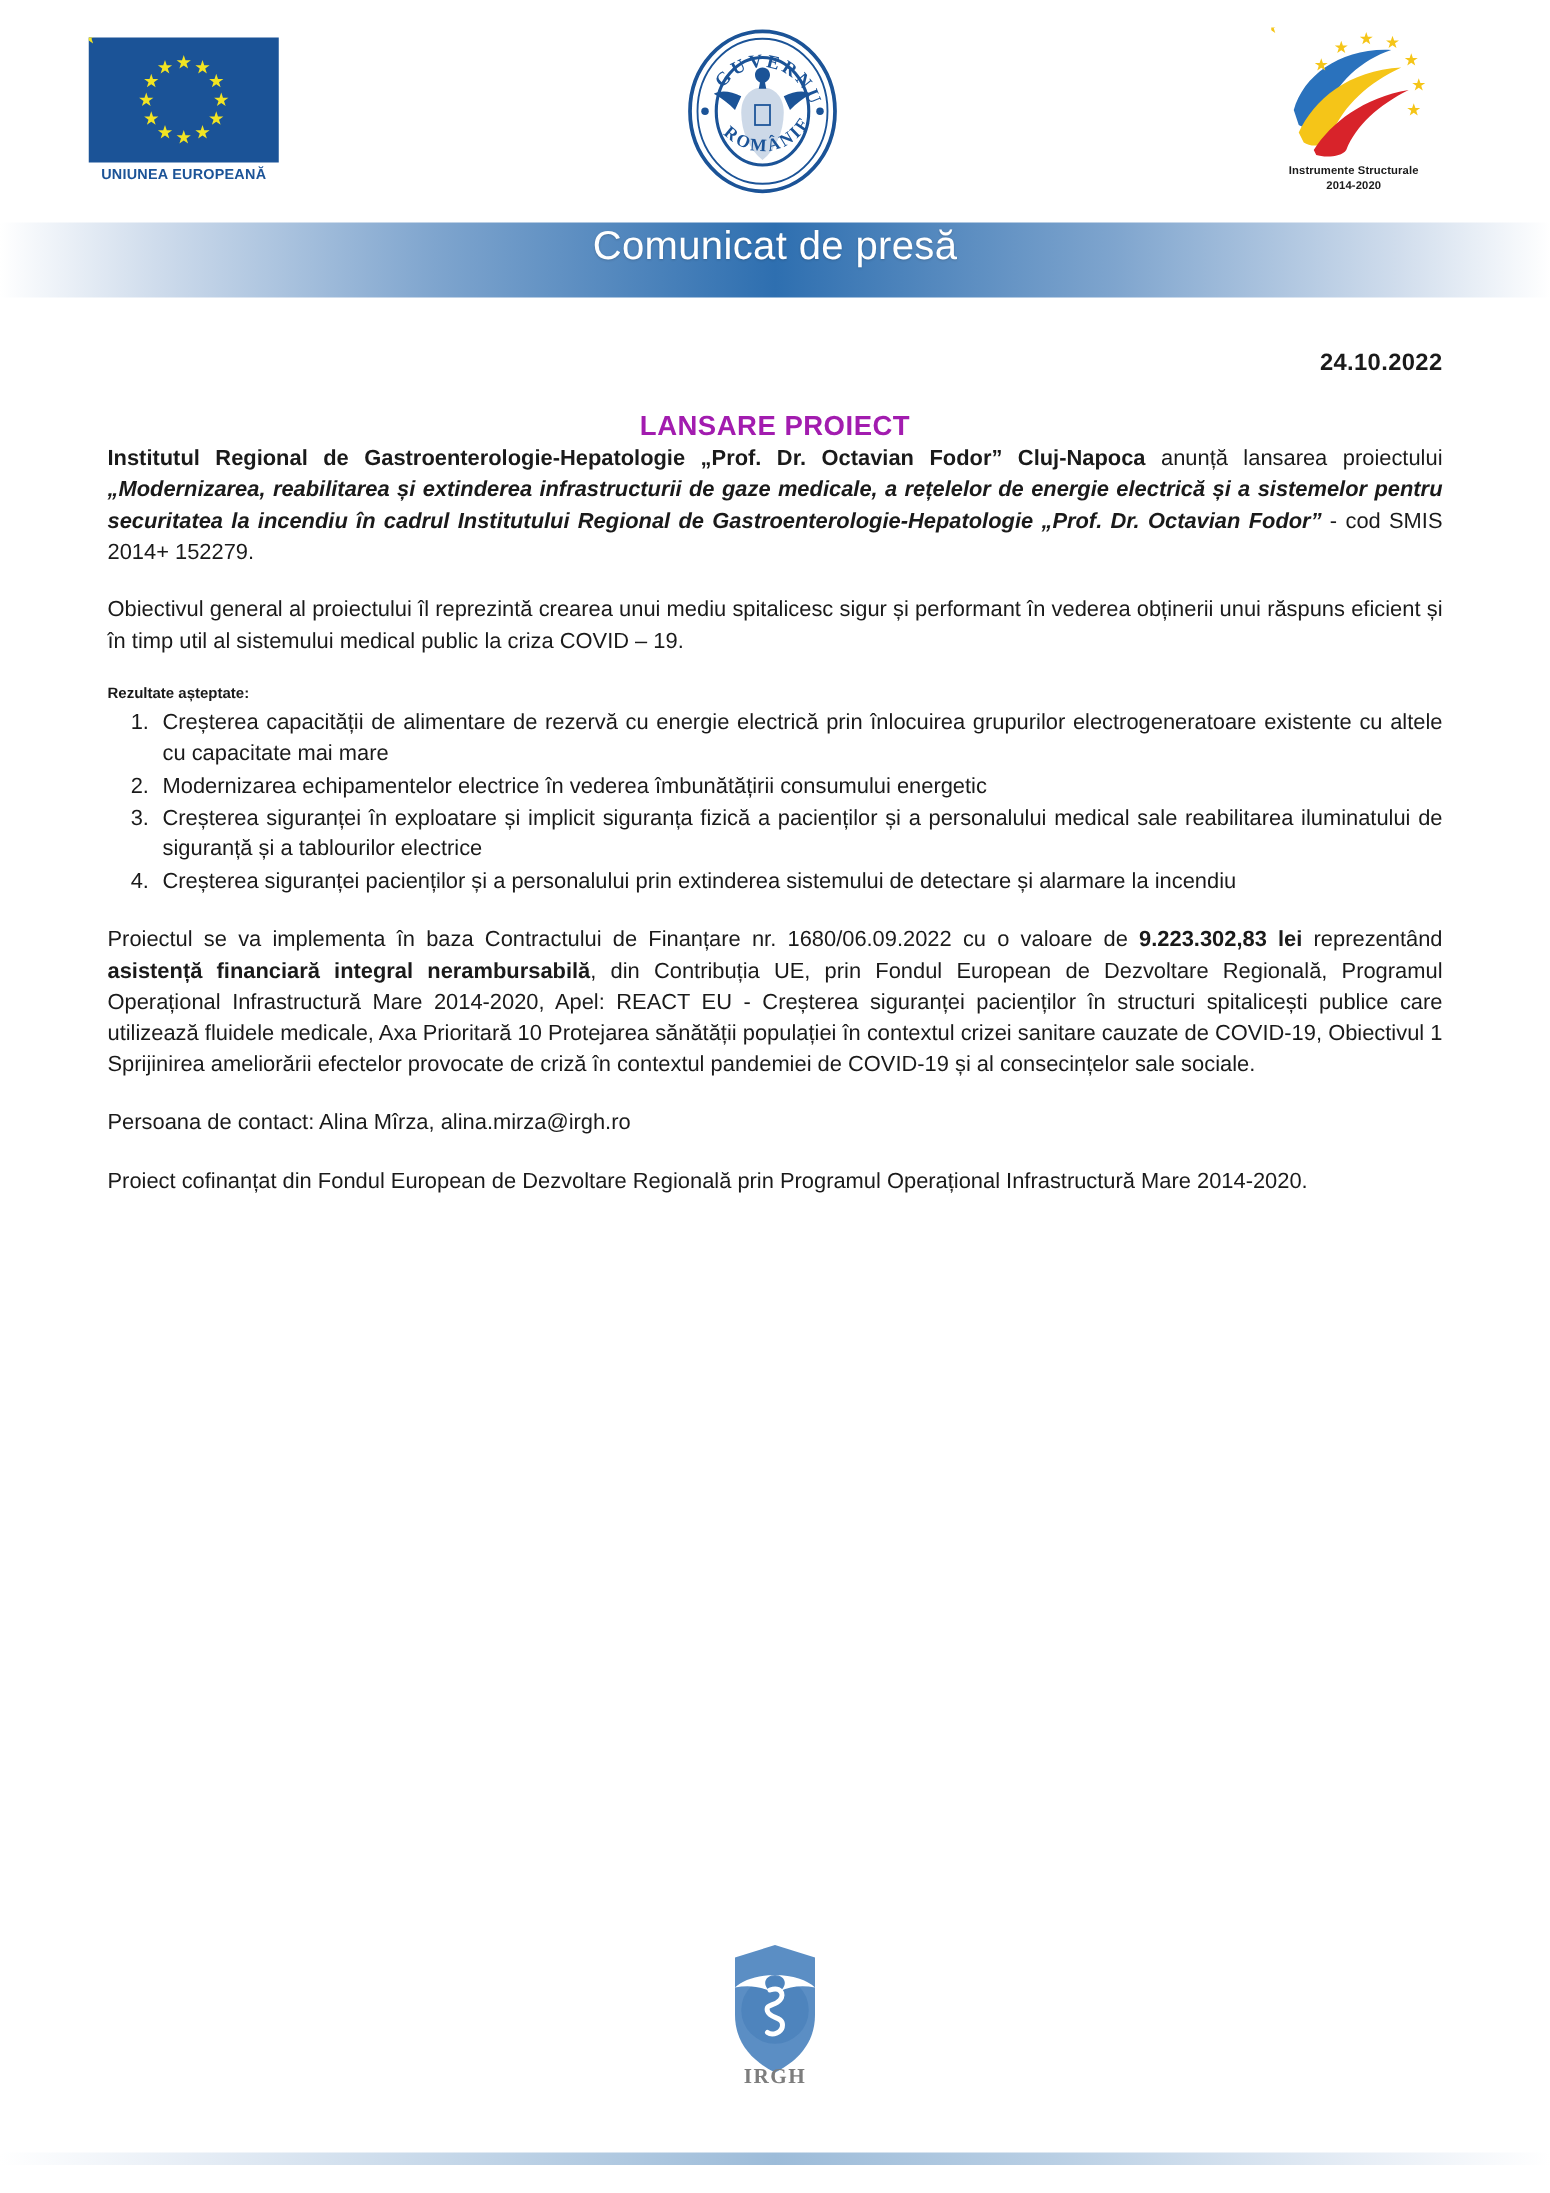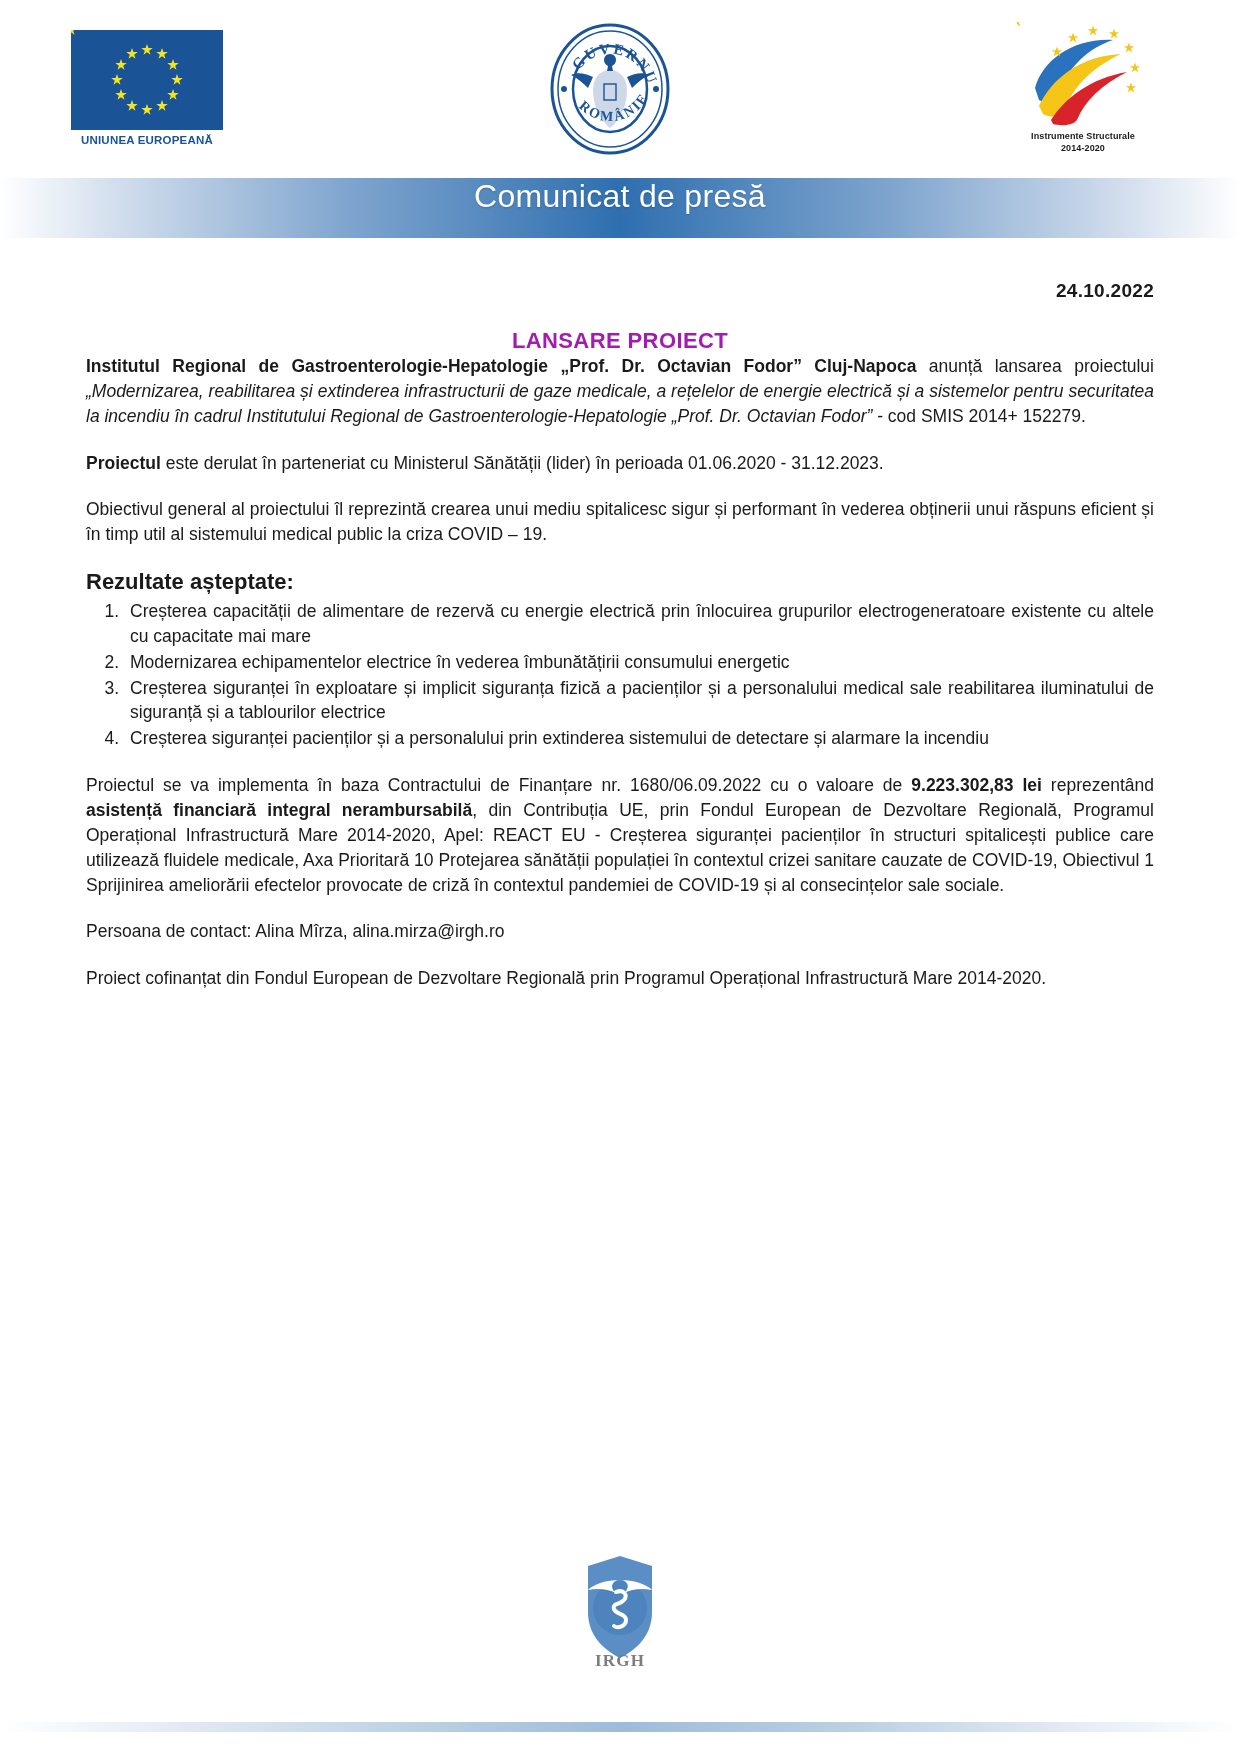--- a/index.html
+++ b/index.html
@@ -98,24 +98,24 @@
   }
 
   p.para {
     font-size: 17.5px;
     line-height: 1.42;
     text-align: justify;
     margin: 0 0 22px 0;
   }
   .first-para { margin-top: 36px; }
   .b { font-weight: bold; }
-  .bi { font-weight: normal; font-style: italic; }
+  .bi { font-weight: bold; font-style: italic; }
 
   .section-heading {
-    font-size: 22px;
+    font-size: 12px;
     font-weight: bold;
     margin: 0 0 4px 0;
   }
   ol.results {
     margin: 0 0 22px 0;
     padding-left: 38px;
     font-size: 17.5px;
     line-height: 1.42;
   }
   ol.results li {
@@ -231,21 +231,20 @@
 </div>
 
 <div class="content">
 
   <div class="doc-date">24.10.2022</div>
 
   <div class="doc-headline">LANSARE PROIECT</div>
 
   <p class="para first-para"><span class="b">Institutul Regional de Gastroenterologie-Hepatologie „Prof. Dr. Octavian Fodor” Cluj-Napoca</span><span> anunță lansarea proiectului </span><span class="bi">„Modernizarea, reabilitarea și extinderea infrastructurii de gaze medicale, a rețelelor de energie electrică și a sistemelor pentru securitatea la incendiu în cadrul Institutului Regional de Gastroenterologie-Hepatologie „Prof. Dr. Octavian Fodor”</span><span> - cod SMIS 2014+ 152279.</span></p>
 
-  <p class="para"><span class="b">Proiectul</span><span> este derulat în parteneriat cu Ministerul Sănătății (lider) în perioada 01.06.2020 - 31.12.2023.</span></p>
 
   <p class="para">Obiectivul general al proiectului îl reprezintă crearea unui mediu spitalicesc sigur și performant în vederea obținerii unui răspuns eficient și în timp util al sistemului medical public la criza COVID – 19.</p>
 
   <div class="section-heading">Rezultate așteptate:</div>
   <ol class="results">
     <li>Creșterea capacității de alimentare de rezervă cu energie electrică prin înlocuirea grupurilor electrogeneratoare existente cu altele cu capacitate mai mare</li>
     <li>Modernizarea echipamentelor electrice în vederea îmbunătățirii consumului energetic</li>
     <li>Creșterea siguranței în exploatare și implicit siguranța fizică a pacienților și a personalului medical sale reabilitarea iluminatului de siguranță și a tablourilor electrice</li>
     <li>Creșterea siguranței pacienților și a personalului prin extinderea sistemului de detectare și alarmare la incendiu</li>
   </ol>

